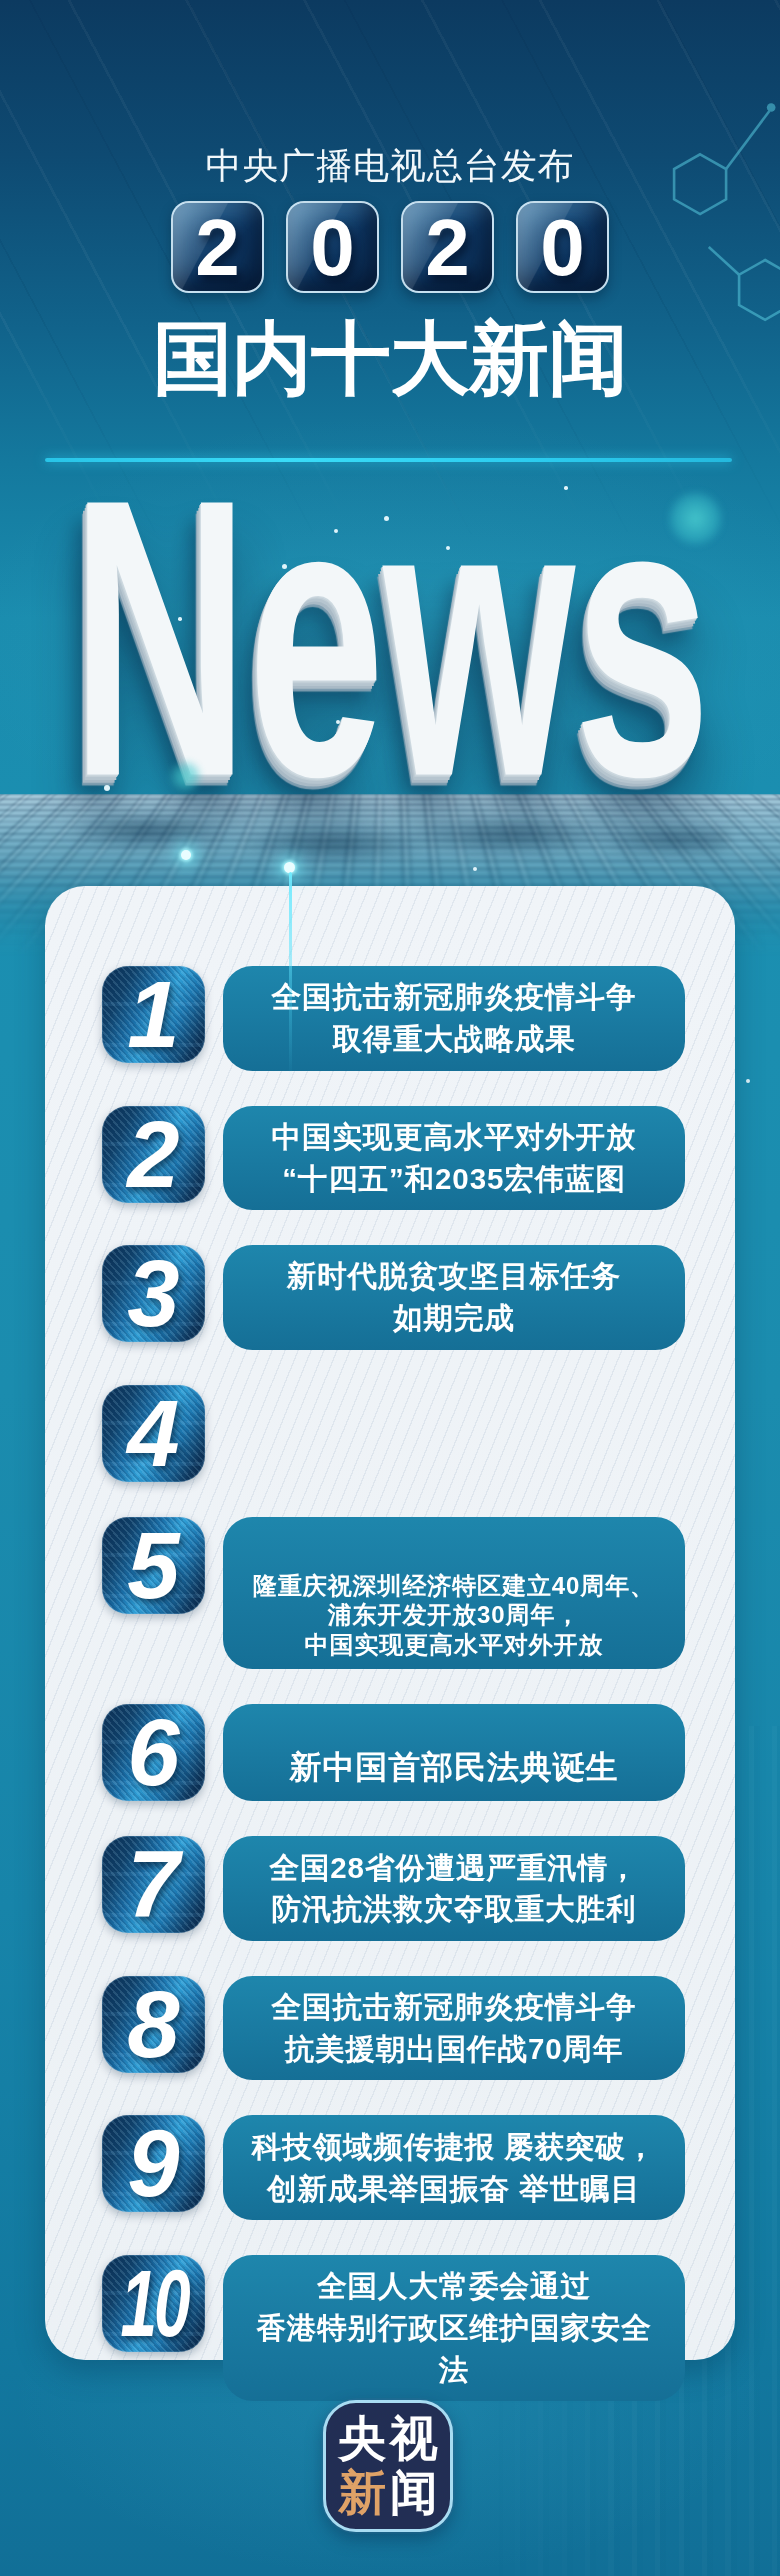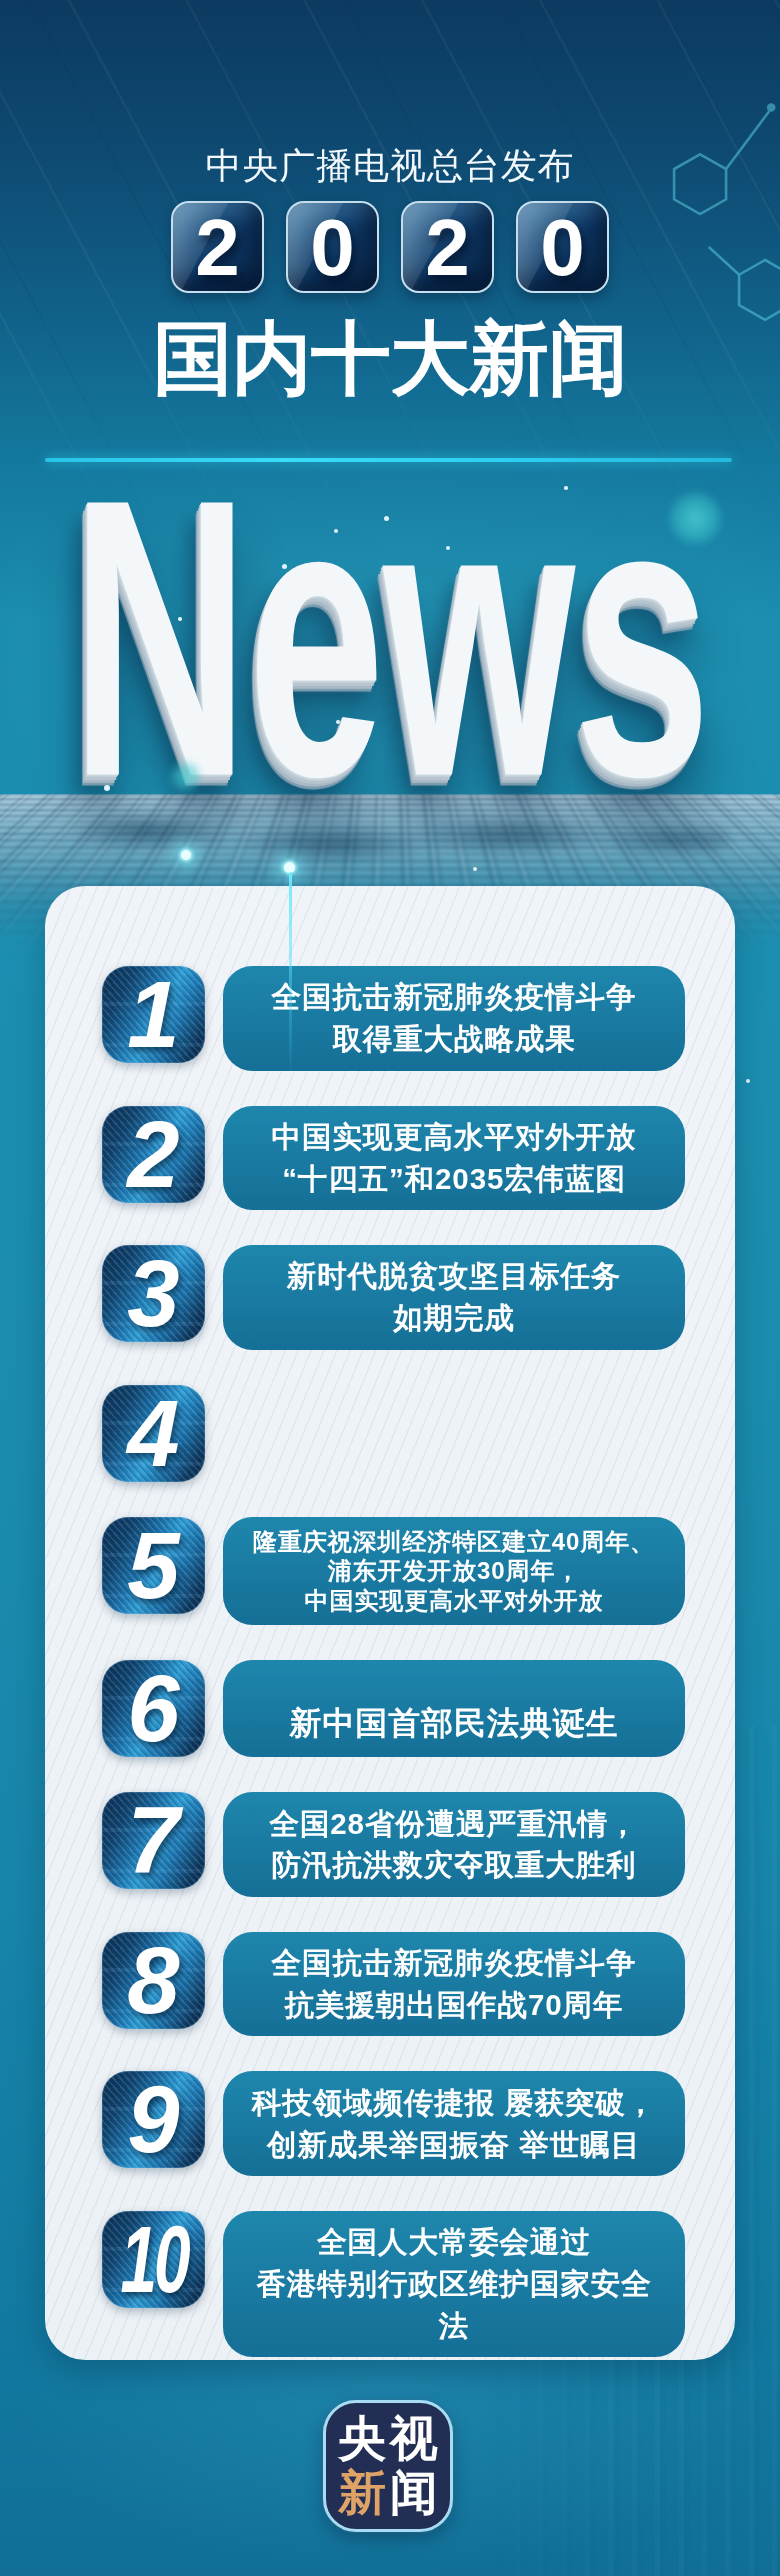--- a/index.html
+++ b/index.html
@@ -96,21 +96,21 @@
     display:flex;align-items:center;justify-content:center;}
   .num{color:#fff;font-size:94px;font-weight:700;font-style:italic;line-height:97px;
     text-shadow:2.6px 4.3px 7.8px rgba(0,18,40,.6);}
   .row:nth-child(10) .num{transform:scaleX(.70);letter-spacing:-4.3px;}
   .pill{flex:1;margin-left:18px;min-height:97px;border-radius:29.5px;box-sizing:border-box;
     background:linear-gradient(180deg,#1e86ac 0%,#1a7ba2 48%,#156f96 100%);
     display:flex;align-items:flex-end;justify-content:center;padding:10.4px 24px;}
   .pill-text{color:#fff;font-size:29.5px;font-weight:700;line-height:1.42;letter-spacing:0.9px;
     text-align:center;white-space:pre-line;}
   .row:nth-child(5) .pill{min-height:105px;}
-  .row:nth-child(5) .pill-text{font-size:24px;line-height:1.22;}
+  .row:nth-child(5) .pill-text{font-size:24px;line-height:1.22;margin-top:44px;}
   .row:nth-child(6) .pill-text{font-size:32px;}
 
   
   .logo{position:absolute;top:2400px;left:323px;width:130px;height:132px;border-radius:33px;
     background:#222e54;border:3.5px solid #a8dcf2;box-sizing:border-box;
     box-shadow:0 0 0 1.7px rgba(60,110,150,.25), 0 7px 17.3px rgba(5,30,60,.35);
     display:grid;grid-template-columns:1fr 1fr;align-content:center;justify-items:center;
     padding:8.7px 10.4px;row-gap:0px;}
   .logo-char{color:#ffffff;font-size:48px;font-weight:800;line-height:54px;}
   .logo-char.accent{color:#dfa267;}

